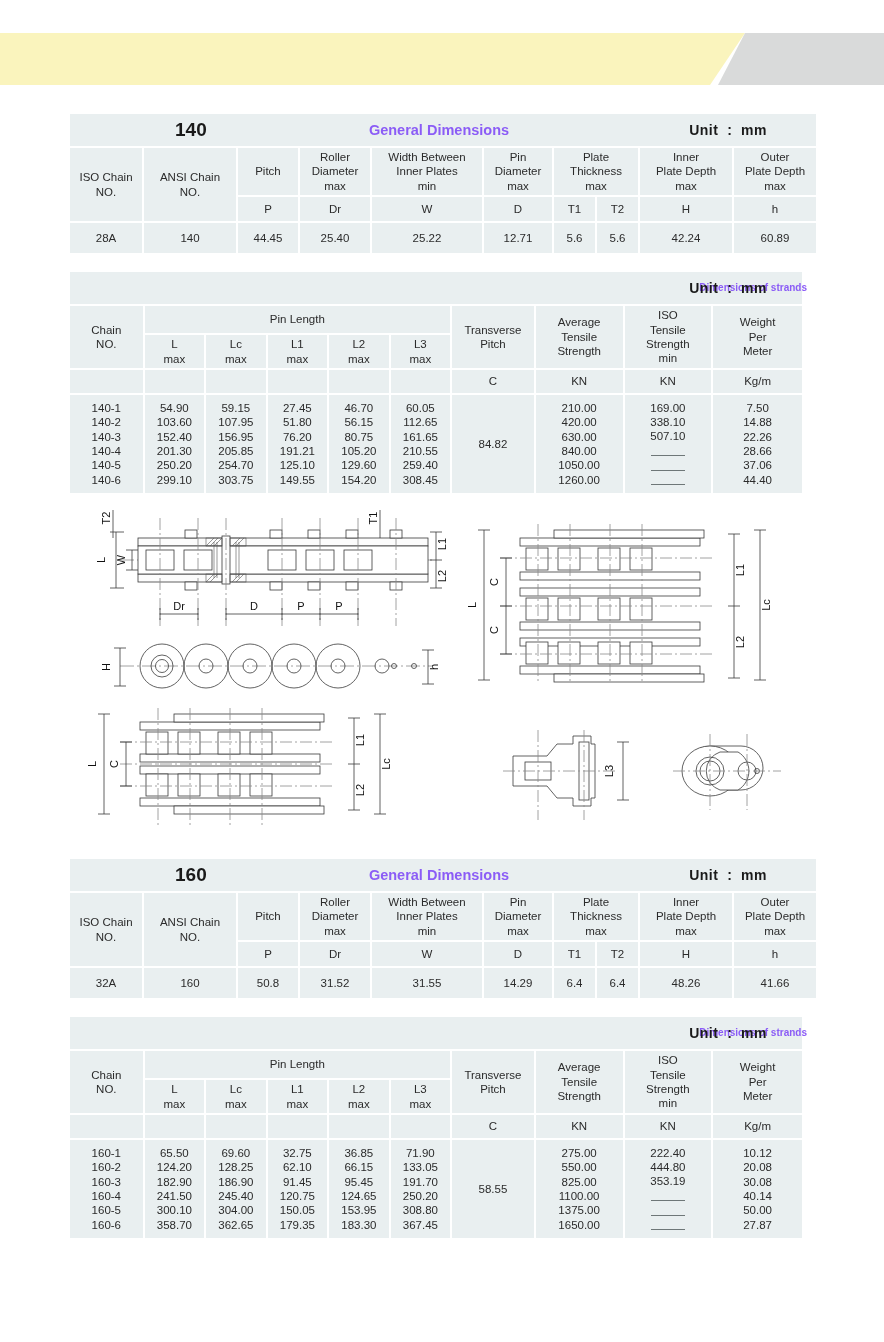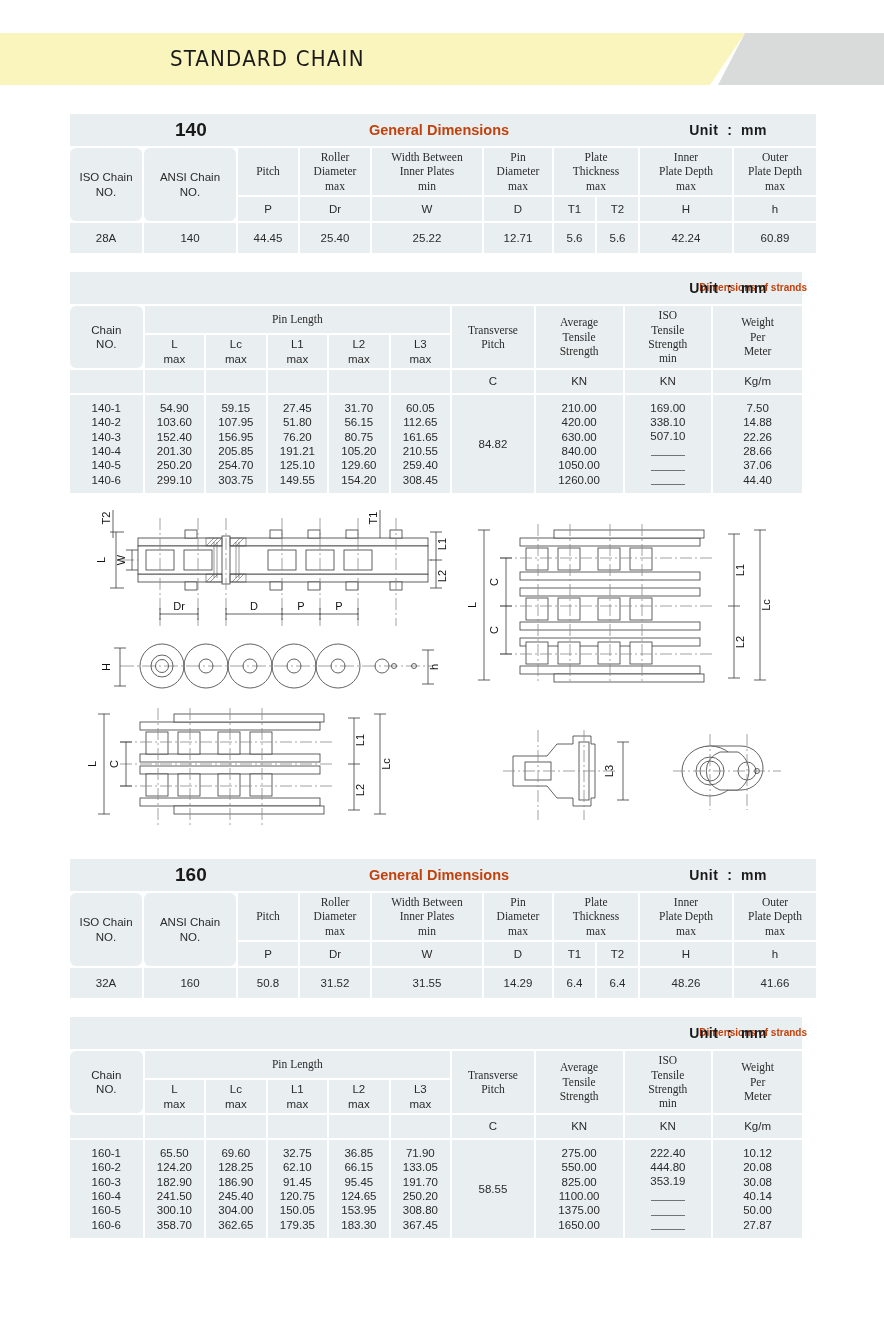--- a/index.html
+++ b/index.html
@@ -34,34 +34,34 @@
   .sheet{position:absolute;left:68px;width:736px;}
   table.t{border-collapse:separate;border-spacing:2px;width:736px;table-layout:fixed;}
   table.t td{
     background:#e9eff0;
     text-align:center;vertical-align:middle;
     font-size:11.5px;line-height:1.25;
     color:#2b2b2b;
     padding:2px 1px;
   }
   td.title-bar{background:#f4f4f4;height:28px;padding:0;position:relative;}
-  td.hd-gray{background:#eaeaea;border-radius:6px;}
-  td.hd-blue{background:#e4eef0;font-family:Liberation Serif, serif;}
+  td.hd-gray{background:#eaeaea;}
+  td.hd-blue{background:#e4eef0;}
   td.sub-gray{background:#e8e8e8;}
   td.data{background:#e9eff0;}
   td.plain{background:#ffffff;}
 
   .title-row-inner{position:relative;height:28px;width:736px;}
   .title-model{
     position:absolute;left:104px;top:0;height:28px;line-height:28px;
     font-size:19px;font-weight:bold;color:#1a1a1a;
   }
   .title-center{
     position:absolute;left:0;right:0;top:0;height:28px;line-height:28px;
-    font-size:14.5px;font-weight:bold;color:#c2410c;text-align:center;
+    font-size:14.5px;font-weight:bold;color:#8b5cf6;text-align:center;
   }
   .title-unit{
     position:absolute;right:40px;top:0;height:28px;line-height:28px;
     font-size:14px;font-weight:bold;color:#1a1a1a;letter-spacing:.5px;
   }
   .title-center.strands{font-size:10px;text-align:right;}
 
   .stack{white-space:pre-line;}
   .num-col{font-size:11.5px;line-height:14.6px;white-space:pre-line;}
   .dash{display:inline-block;width:34px;border-bottom:1.6px solid #6e7778;
@@ -71,21 +71,20 @@
   .draw{position:absolute;}
   .draw svg{display:block;}
   .lbl{font-family:"Liberation Sans",sans-serif;font-size:11px;fill:#111;}
 </style>
 </head>
 <body>
 
 <div class="banner">
   <div class="banner-yellow"></div>
   <div class="banner-gray"></div>
-  <div class="banner-title">STANDARD CHAIN</div>
 </div>
 
 <div class="sheet" style="top:112px;">
 <table class="t">
   <colgroup>
     <col style="width:72px">
         <col style="width:92px">
         <col style="width:60px">
         <col style="width:70px">
     <col style="width:110px">
@@ -238,21 +237,21 @@
 156.95
 205.85
 254.70
 303.75</td>
     <td class="data num-col">27.45
 51.80
 76.20
 191.21
 125.10
 149.55</td>
-    <td class="data num-col">31.70
+    <td class="data num-col">46.70
 56.15
 80.75
 105.20
 129.60
 154.20</td>
     <td class="data num-col">60.05
 112.65
 161.65
 210.55
 259.40

